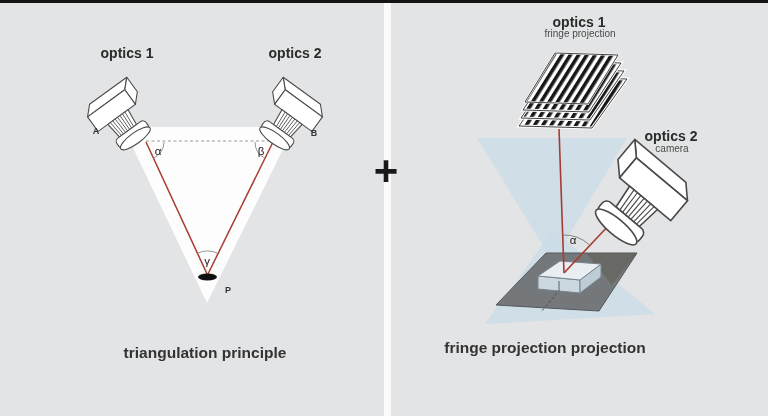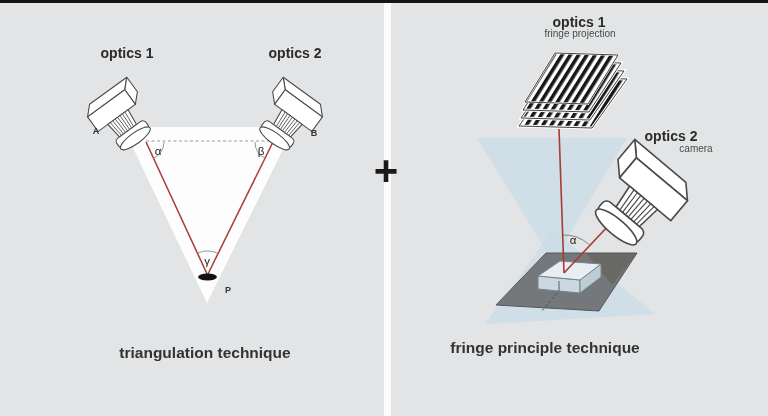--- a/index.html
+++ b/index.html
@@ -108,24 +108,24 @@
   <div class="divider"></div>
 
   <div class="lbl bold" style="left:127px;top:53px;">optics 1</div>
   <div class="lbl bold" style="left:295px;top:53px;">optics 2</div>
   <div class="lbl pt" style="left:96px;top:131px;">A</div>
   <div class="lbl pt" style="left:314px;top:133px;">B</div>
   <div class="lbl greek" style="left:158px;top:152px;">α</div>
   <div class="lbl greek" style="left:261px;top:152px;">β</div>
   <div class="lbl greek" style="left:207px;top:262px;">γ</div>
   <div class="lbl pt" style="left:228px;top:290px;">P</div>
-  <div class="lbl caption" style="left:205px;top:353px;">triangulation technique</div>
+  <div class="lbl caption" style="left:205px;top:353px;">triangulation principle</div>
 
   <div class="lbl plus" style="left:386px;top:171px;">+</div>
 
   <div class="lbl bold" style="left:579px;top:22px;">optics 1</div>
   <div class="lbl sub" style="left:580px;top:34px;">fringe projection</div>
   <div class="lbl bold" style="left:671px;top:136px;">optics 2</div>
-  <div class="lbl sub" style="left:696px;top:149px;text-align:right;">camera</div>
+  <div class="lbl sub" style="left:672px;top:149px;text-align:right;">camera</div>
   <div class="lbl greek" style="left:573px;top:241px;">α</div>
-  <div class="lbl caption" style="left:545px;top:348px;">fringe principle technique</div>
+  <div class="lbl caption" style="left:545px;top:348px;">fringe projection projection</div>
 
 </div>
 
 </body></html>

